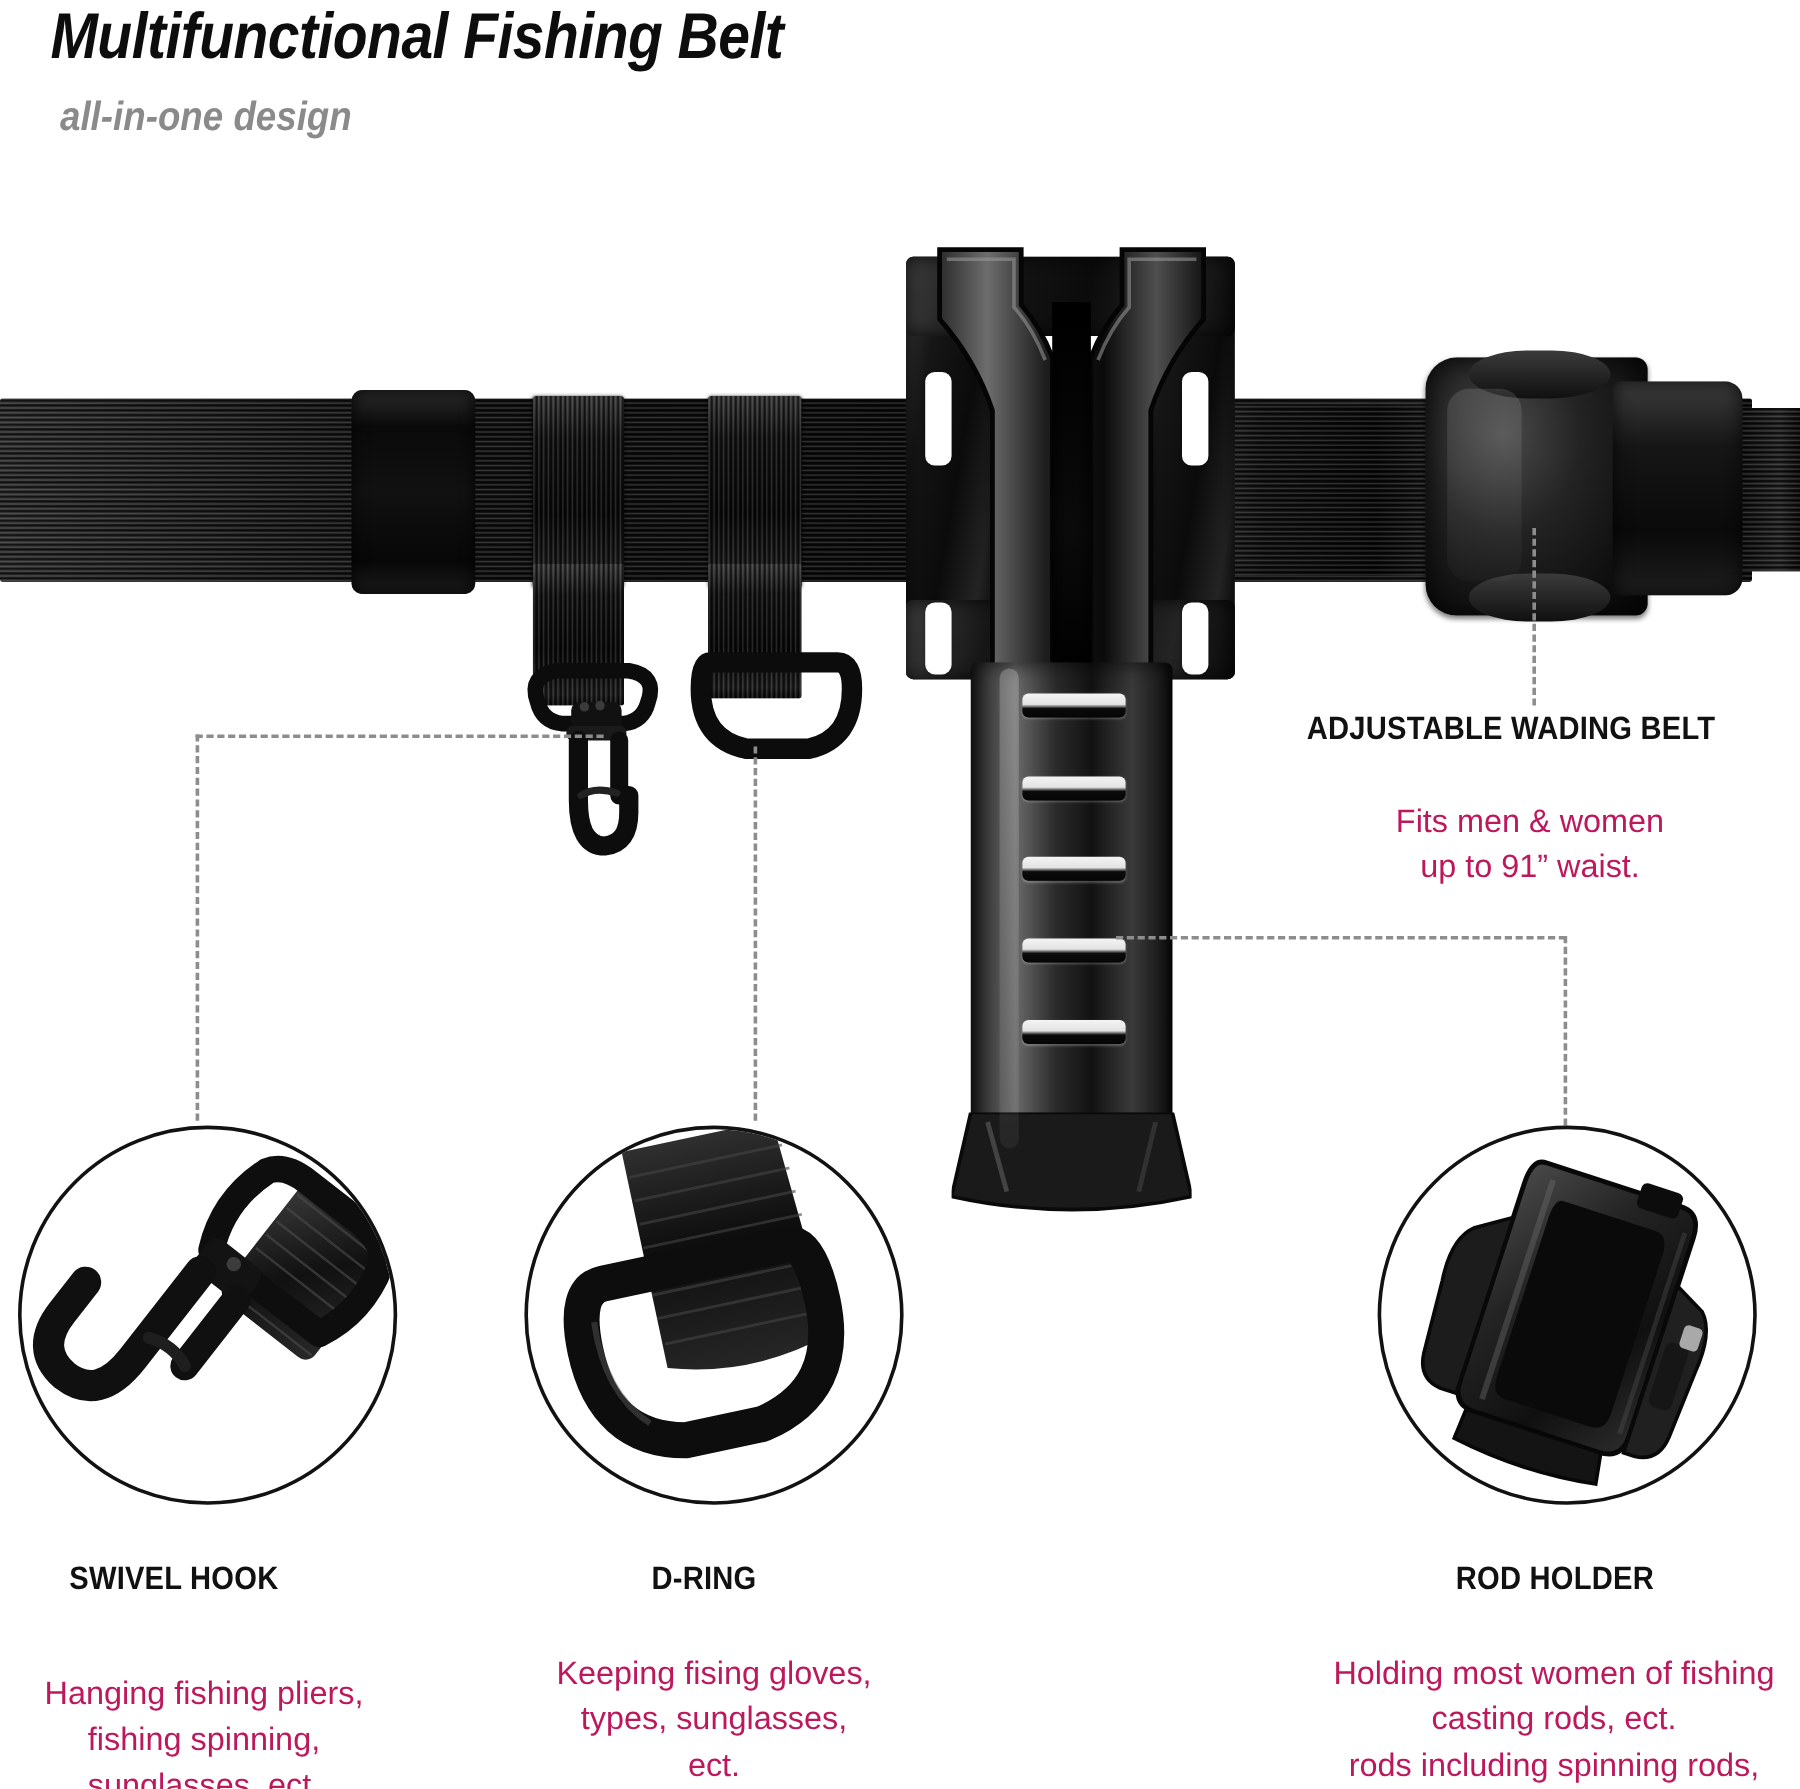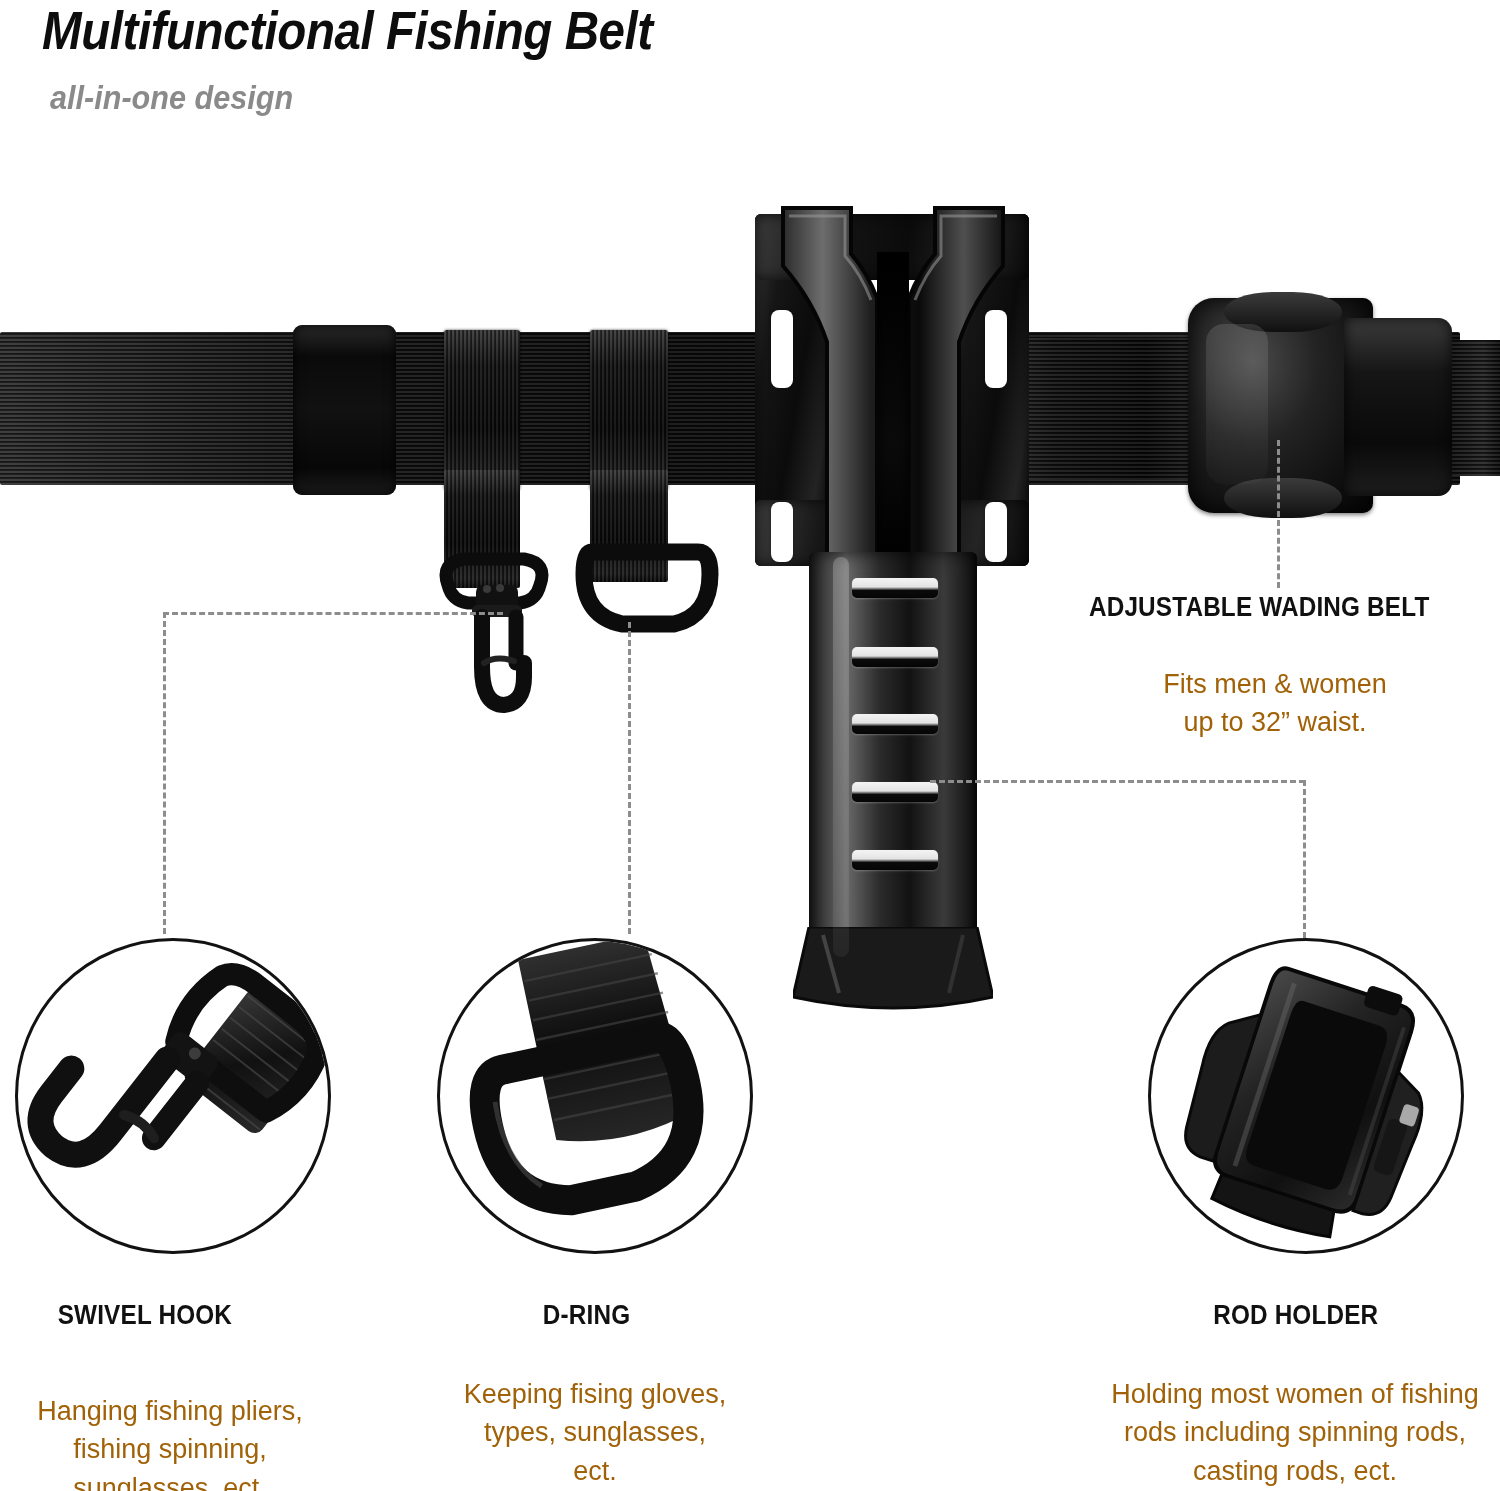--- a/index.html
+++ b/index.html
@@ -56,21 +56,21 @@
     font-weight: 700;
     color: #111111;
     letter-spacing: 0.2px;
     transform: scaleX(0.90);
     white-space: nowrap;
   }
   .callout-body {
     position: absolute;
     font-size: 27px;
     font-weight: 400;
-    color: #a16207;
+    color: #be185d;
     text-align: center;
     line-height: 1.42;
   }
 
   
   .webbing {
     background-color: #181818;
     background-image:
       repeating-linear-gradient(90deg,
         rgba(255,255,255,0.00) 0px,
@@ -329,21 +329,21 @@
   <div class="lead-v" style="left:163px; top:612px; height:322px;"></div>
 
   <div class="lead-v" style="left:628px; top:622px; height:312px;"></div>
 
   <div class="lead-h" style="left:930px; top:780px; width:375px;"></div>
   <div class="lead-v" style="left:1303px; top:780px; height:158px;"></div>
 
   <div class="callout-head" style="left:1070px; top:592px;">ADJUSTABLE WADING BELT</div>
   <div class="callout-body" style="left:1075px; top:665px; width:400px;">
     <div>Fits men &amp; women</div>
-    <div>up to 32” waist.</div>
+    <div>up to 91” waist.</div>
   </div>
 
   <div class="circle" style="left:15px; top:938px; width:310px; height:310px;">
     <svg viewBox="0 0 310 310" style="width:100%; height:100%;">
       <defs>
         <linearGradient id="webG" x1="0" y1="0" x2="1" y2="1">
           <stop offset="0%" stop-color="#3a3a3a"></stop>
           <stop offset="50%" stop-color="#111"></stop>
           <stop offset="100%" stop-color="#2a2a2a"></stop>
         </linearGradient>
@@ -446,17 +446,17 @@
   <div class="callout-head" style="left:538px; top:1300px;">D-RING</div>
   <div class="callout-body" style="left:425px; top:1375px; width:340px;text-align:center;">
     <div>Keeping fising gloves,</div>
     <div>types, sunglasses,</div>
     <div>ect.</div>
   </div>
 
   <div class="callout-head" style="left:1204px; top:1300px;">ROD HOLDER</div>
   <div class="callout-body" style="left:1090px; top:1375px; width:410px;">
     <div>Holding most women of fishing</div>
+    <div>casting rods, ect.</div>
     <div>rods including  spinning rods,</div>
-    <div>casting rods, ect.</div>
   </div>
 
 </div>
 
 </body></html>

